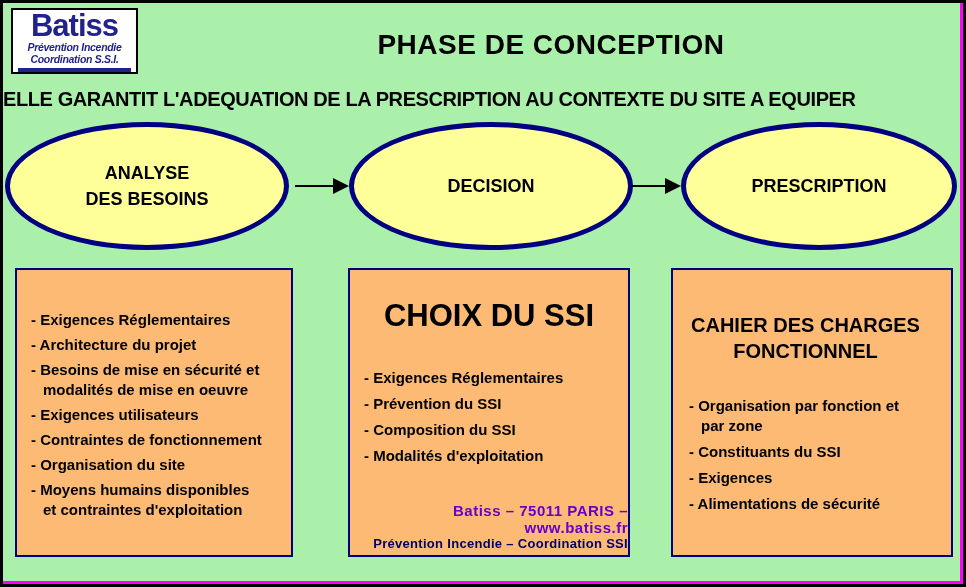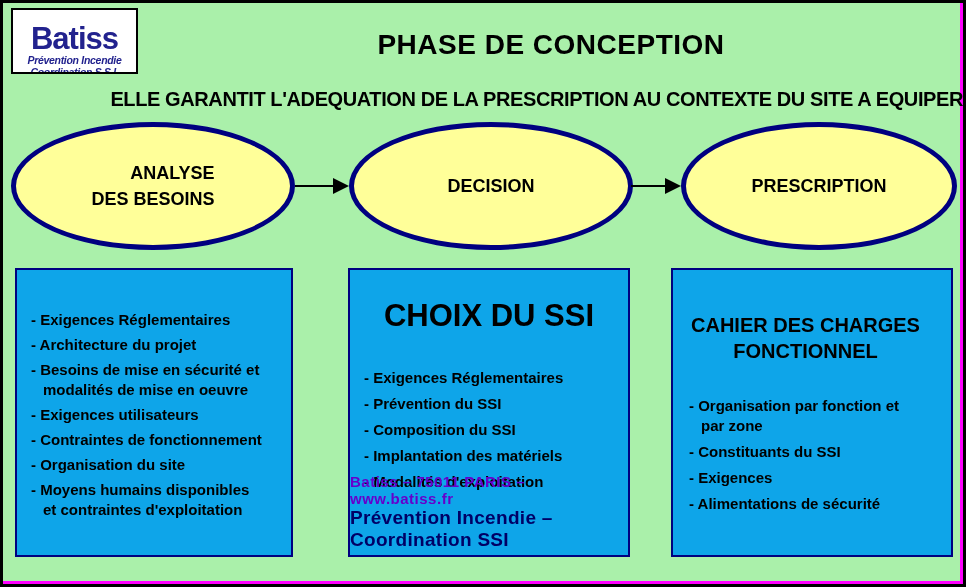--- a/index.html
+++ b/index.html
@@ -10,93 +10,93 @@
     font-family:"Liberation Sans", sans-serif; color:#000000;
   }
   
   .logo {
     position:absolute; left:8px; top:5px; width:127px; height:66px;
     background:#ffffff; border:2px solid #000000; box-sizing:border-box;
     text-align:center; overflow:hidden;
   }
   .logo-name {
     font-weight:bold; font-size:31px; line-height:1.0; letter-spacing:-1px;
-    color:#22228E; margin-top:13px;
+    color:#22228E; margin-top:0px;
   }
   .logo-sub {
     font-weight:bold; font-style:italic; font-size:10.5px; line-height:1.18;
     color:#22228E; letter-spacing:-0.3px;
   }
   .logo-bar { height:5px; background:#22228E; margin:2px 5px 0 5px; }
 
   
   .title {
     position:absolute; left:135px; right:10px; top:26px; text-align:center;
     font-weight:bold; font-size:28px; letter-spacing:0.5px;padding-left:11px;
   }
   .subtitle {
-    position:absolute; left:0; right:0; top:85px; text-align:right;
+    position:absolute; left:0; right:0; top:85px; text-align:left;
     font-weight:bold; font-size:20px; letter-spacing:-0.4px;
   }
 
   
   .ellipse {
     position:absolute; top:119px; height:128px; box-sizing:border-box;
     background:#FFFF99; border:5px solid #000080; border-radius:50%;
     display:flex; align-items:center; justify-content:center;
     font-weight:bold; font-size:18px; text-align:center; white-space:pre-line;
     line-height:1.45;
   }
-  .e1 { left:8px;  width:284px;text-align:right; }
+  .e1 { left:2px;  width:284px; }
   .e2 { left:346px; width:284px; }
   .e3 { left:678px; width:276px; }
 
   
   .arrow-line { position:absolute; height:2px; background:#000000; top:182px; }
   .arrow-head {
     position:absolute; top:175px; width:0; height:0;
     border-top:8px solid transparent; border-bottom:8px solid transparent;
     border-left:16px solid #000000;
   }
   .a1-line { left:292px; width:40px; }
   .a1-head { left:330px; }
   .a2-line { left:628px; width:36px; }
   .a2-head { left:662px; }
 
   
   .box {
     position:absolute; top:265px; height:289px; box-sizing:border-box;
-    background:#0ea5e9; border:2px solid #000080;
+    background:#fdba74; border:2px solid #000080;
   }
   .b1 { left:12px;  width:278px; padding:40px 6px 0 14px; }
   .b2 { left:345px; width:282px; padding:28px 6px 0 14px; }
   .b3 { left:668px; width:282px; padding:42px 21px 0 16px; }
   .box-title {
     font-weight:bold; text-align:center; white-space:pre-line;
     margin:0 8px 0 0;
   }
   .b2 .box-title { font-size:31px; margin-bottom:34px; }
   .b3 .box-title { font-size:20px; line-height:1.3; margin-bottom:32px; }
   .items { margin:0; padding:0; list-style:none; }
   .items li {
     font-weight:bold; font-size:15px; line-height:1.33;
     white-space:pre-line; padding-left:12px; text-indent:-12px;
     margin-bottom:6px;
   }
   .b1 .items li { margin-bottom:5px; }
 
   
   .box-footer {
-    position:absolute; left:0; right:0; bottom:4px; text-align:left;
+    position:absolute; left:0; right:0; bottom:4px; text-align:right;
   }
   .footer-line1 {
     color:#6600CC; font-weight:bold; font-size:15px; letter-spacing:0.5px;
   }
   .footer-line2 {
-    color:#000066; font-weight:bold; font-size:19px; letter-spacing:0.3px;
+    color:#000066; font-weight:bold; font-size:13px; letter-spacing:0.3px;
   }
 </style>
 </head>
 <body>
 
 <div class="page">
 
   <div class="logo">
     <div class="logo-name">Batiss</div>
     <div class="logo-sub">Prévention Incendie</div>
@@ -136,21 +136,20 @@
 et contraintes d'exploitation</li>
     </ul>
   </div>
 
   <div class="box b2">
     <div class="box-title">CHOIX DU SSI</div>
     <ul class="items">
       <li>- Exigences Réglementaires</li>
       <li>- Prévention du SSI</li>
       <li>- Composition du SSI</li>
-      <li>- Implantation des matériels</li>
       <li>- Modalités d'exploitation</li>
     </ul>
     <div class="box-footer">
       <div class="footer-line1">Batiss – 75011 PARIS – www.batiss.fr</div>
       <div class="footer-line2">Prévention Incendie – Coordination SSI</div>
     </div>
   </div>
 
   <div class="box b3">
     <div class="box-title">CAHIER DES CHARGES

